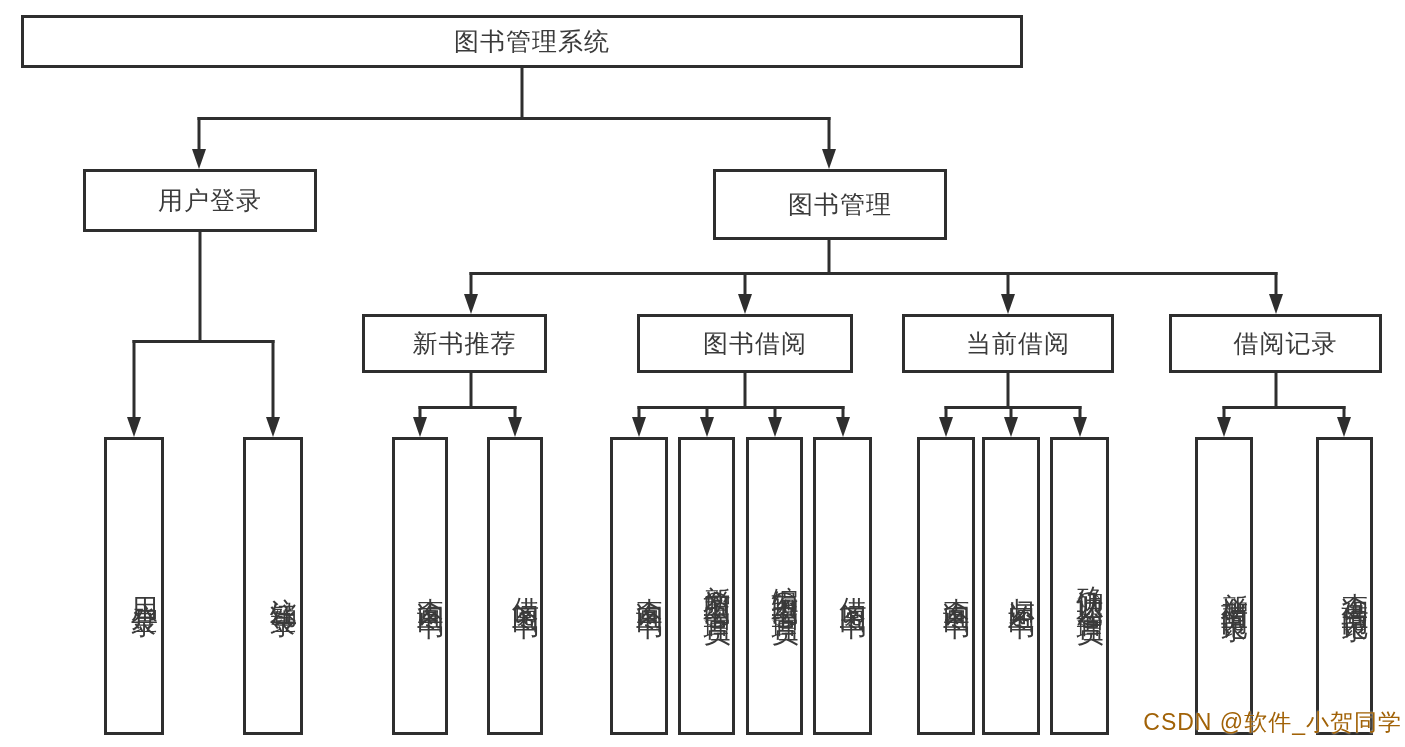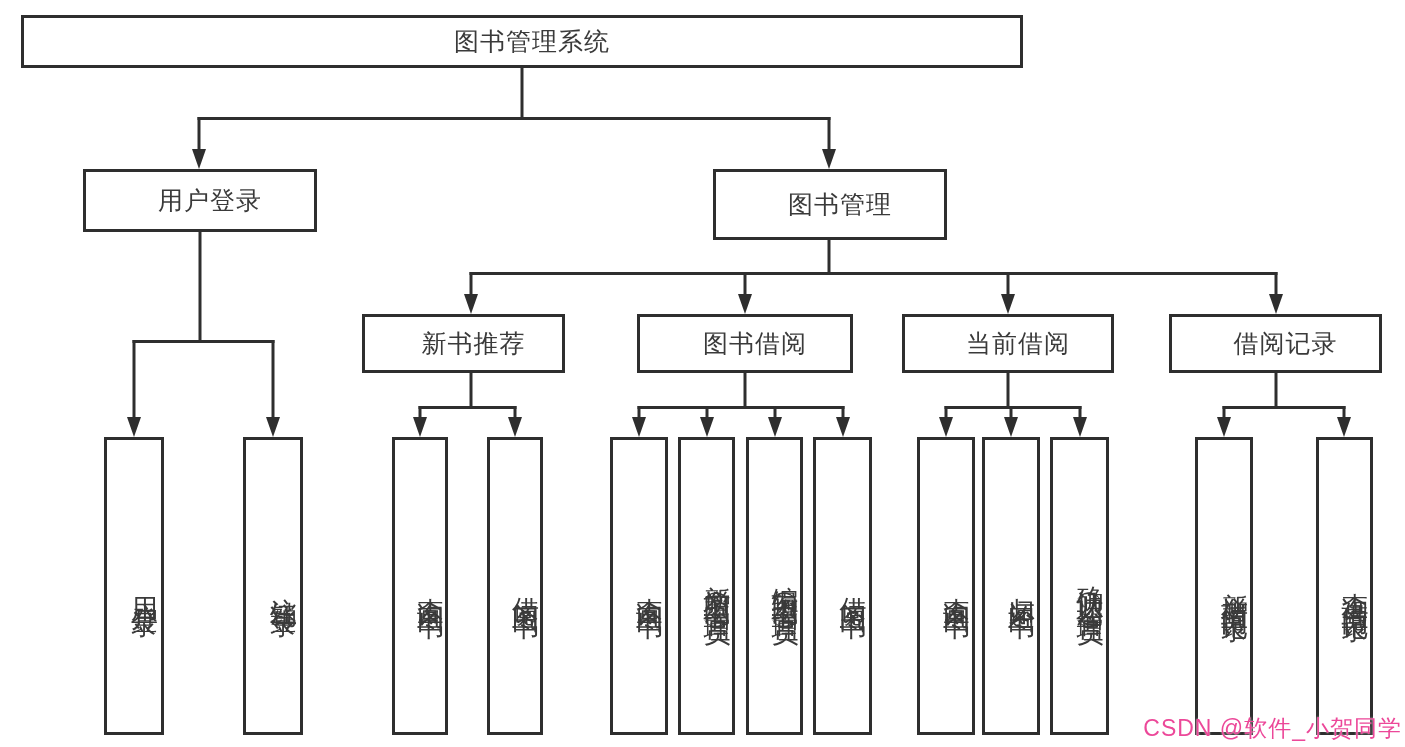--- a/index.html
+++ b/index.html
@@ -35,45 +35,45 @@
     text-orientation: mixed;
     font-size: 27px;
     line-height: 1;
     letter-spacing: 5px;
     white-space: nowrap;
   }
   
   .n-root    { left: 21px;   top: 15px;  width: 1002px; height: 53px; }
   .n-login   { left: 83px;   top: 169px; width: 234px;  height: 63px; }
   .n-mgmt    { left: 713px;  top: 169px; width: 234px;  height: 71px; }
-  .n-rec     { left: 362px;  top: 314px; width: 203px;  height: 59px; }
+  .n-rec     { left: 362px;  top: 314px; width: 185px;  height: 59px; }
   .n-borrow  { left: 637px;  top: 314px; width: 216px;  height: 59px; }
   .n-current { left: 902px;  top: 314px; width: 212px;  height: 59px; }
   .n-records { left: 1169px; top: 314px; width: 213px;  height: 59px; }
   .leaf { top: 437px; height: 298px; }
   .lf-1  { left: 104px;  width: 60px; }
   .lf-2  { left: 243px;  width: 60px; }
   .lf-3  { left: 392px;  width: 56px; }
   .lf-4  { left: 487px;  width: 56px; }
   .lf-5  { left: 610px;  width: 58px; }
   .lf-6  { left: 678px;  width: 57px; }
   .lf-7  { left: 746px;  width: 57px; }
   .lf-8  { left: 813px;  width: 59px; }
   .lf-9  { left: 917px;  width: 58px; }
   .lf-10 { left: 982px;  width: 58px; }
   .lf-11 { left: 1050px; width: 59px; }
   .lf-12 { left: 1195px; width: 58px; }
   .lf-13 { left: 1316px; width: 57px; }
   #watermark {
     position: absolute;
     right: 3px;
-    bottom: 3px;
+    bottom: 9px;
     z-index: 2;
     font-size: 23px;
-    color: #ec4899;
+    color: #a16207;
     text-shadow: 0 0 2px #ffffff;
     letter-spacing: 1px;
   }
 </style>
 </head>
 <body>
 
 <div id="stage">
 
   <svg id="connectors" viewBox="0 0 1405 747" xmlns="http://www.w3.org/2000/svg">

